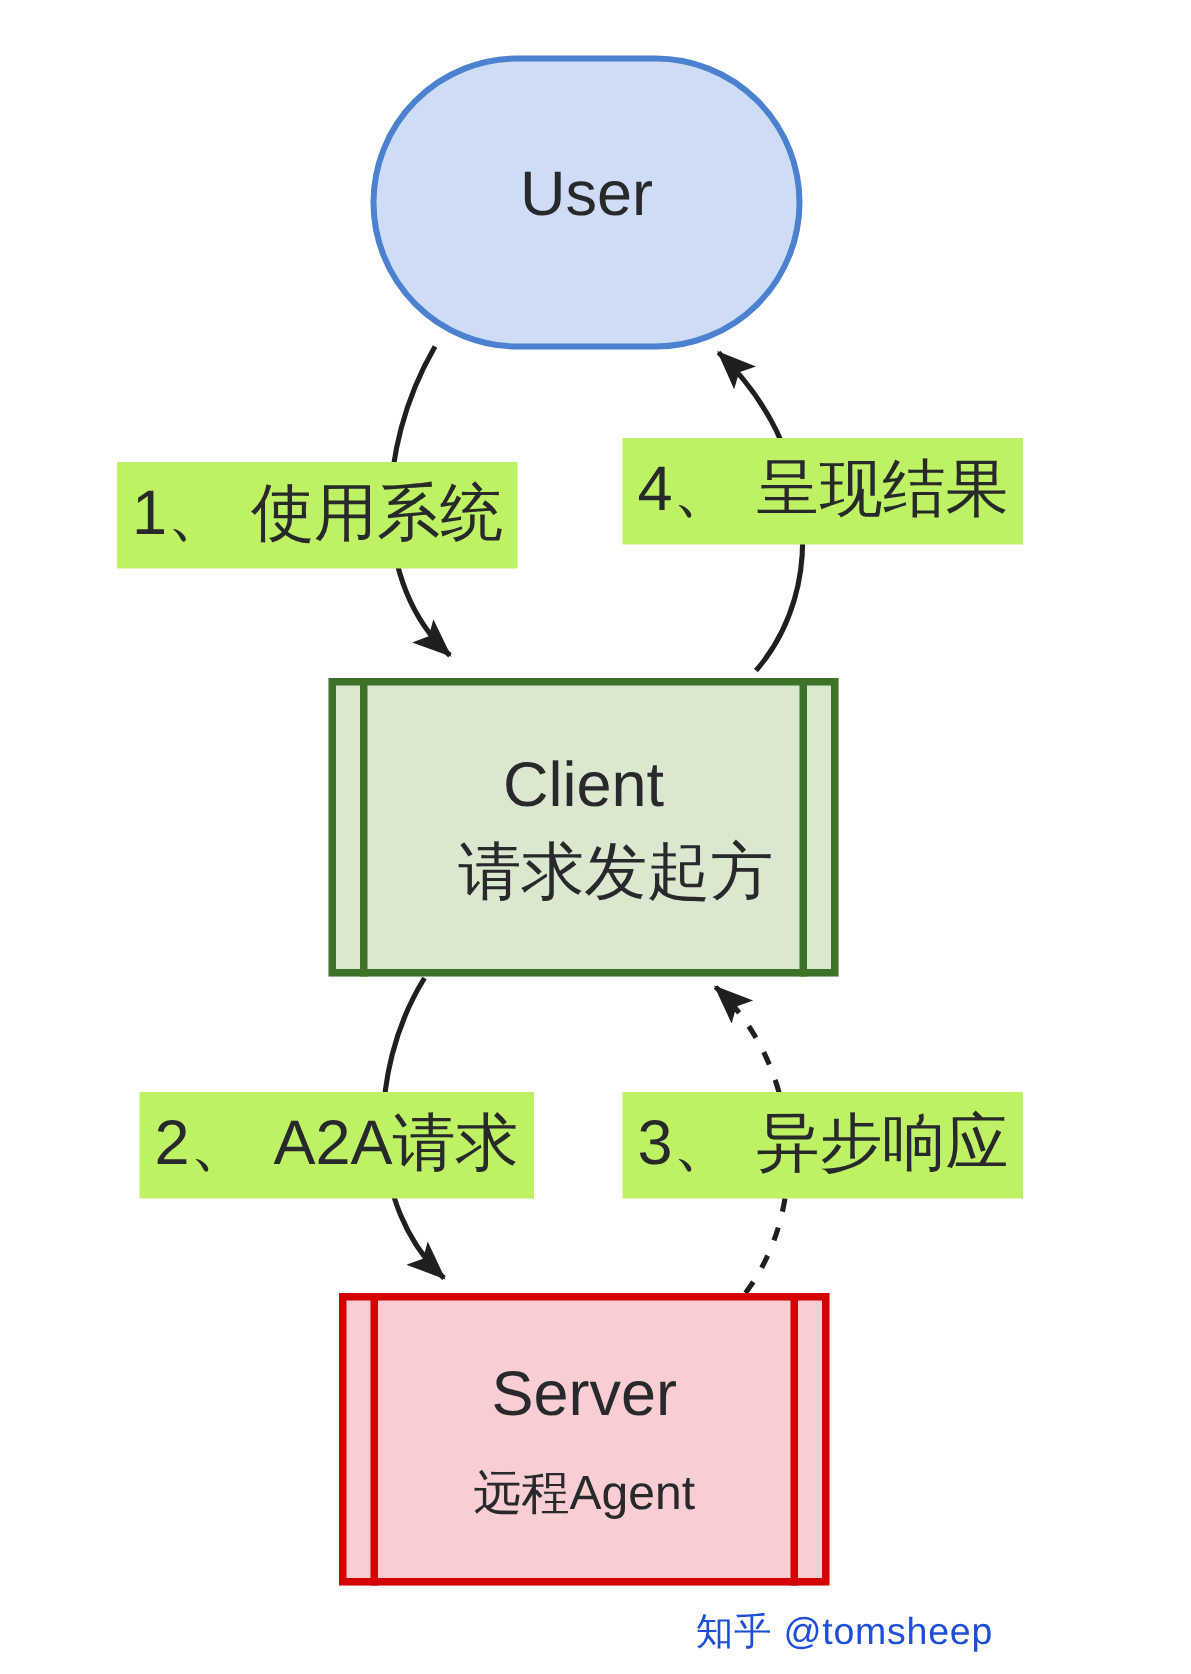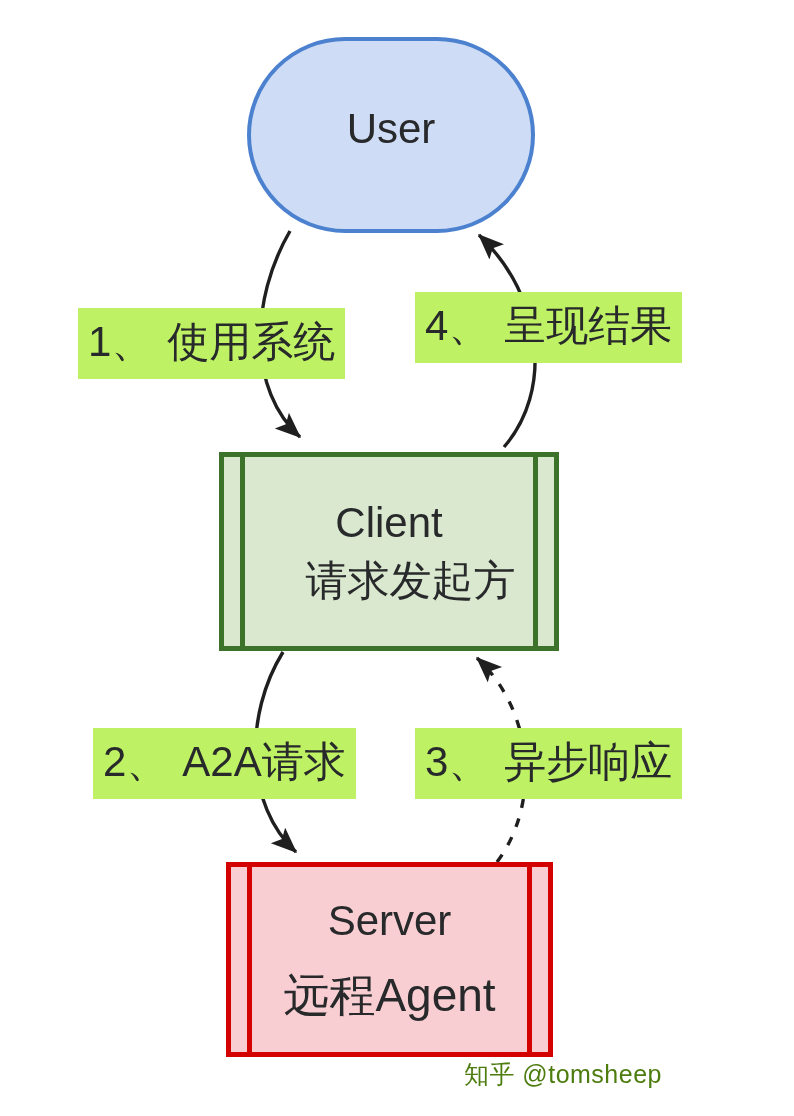--- a/index.html
+++ b/index.html
@@ -110,21 +110,21 @@
   
   #node-server {
     left: 226px;
     top: 862px;
     width: 327px;
     height: 195px;
   }
   #node-server .sub-outer { background: #f9ced2; border-color: #d30100; }
   #node-server .sub-bar   { background: #d30100; }
   #node-server .node-label-en { font-size: 42px; margin-bottom: 26px; }
-  #node-server .node-label-cn { font-size: 46px; }
+  #node-server .node-label-cn { font-size: 32px; }
 
   
   .edge-label {
     position: absolute;
     z-index: 3;
     background: #bef264;
     color: #28292b;
     font-size: 42px;
     line-height: 1;
     white-space: nowrap;
@@ -137,22 +137,22 @@
   #edge-label-1 { left: 78px;  top: 308px; }
   #edge-label-4 { left: 415px; top: 292px; }
   #edge-label-2 { left: 93px;  top: 728px; }
   #edge-label-3 { left: 415px; top: 728px; }
 
   
   #watermark {
     position: absolute;
     z-index: 4;
     right: 16px;
-    bottom: 25px;
-    color: #4d7c0f;
+    bottom: 12px;
+    color: #1d4ed8;
     font-size: 25px;
     letter-spacing: 0.5px;
     white-space: nowrap;
     margin-top: 44px;
   }
 </style>
 </head>
 <body>
 
 <div id="diagram-root">

